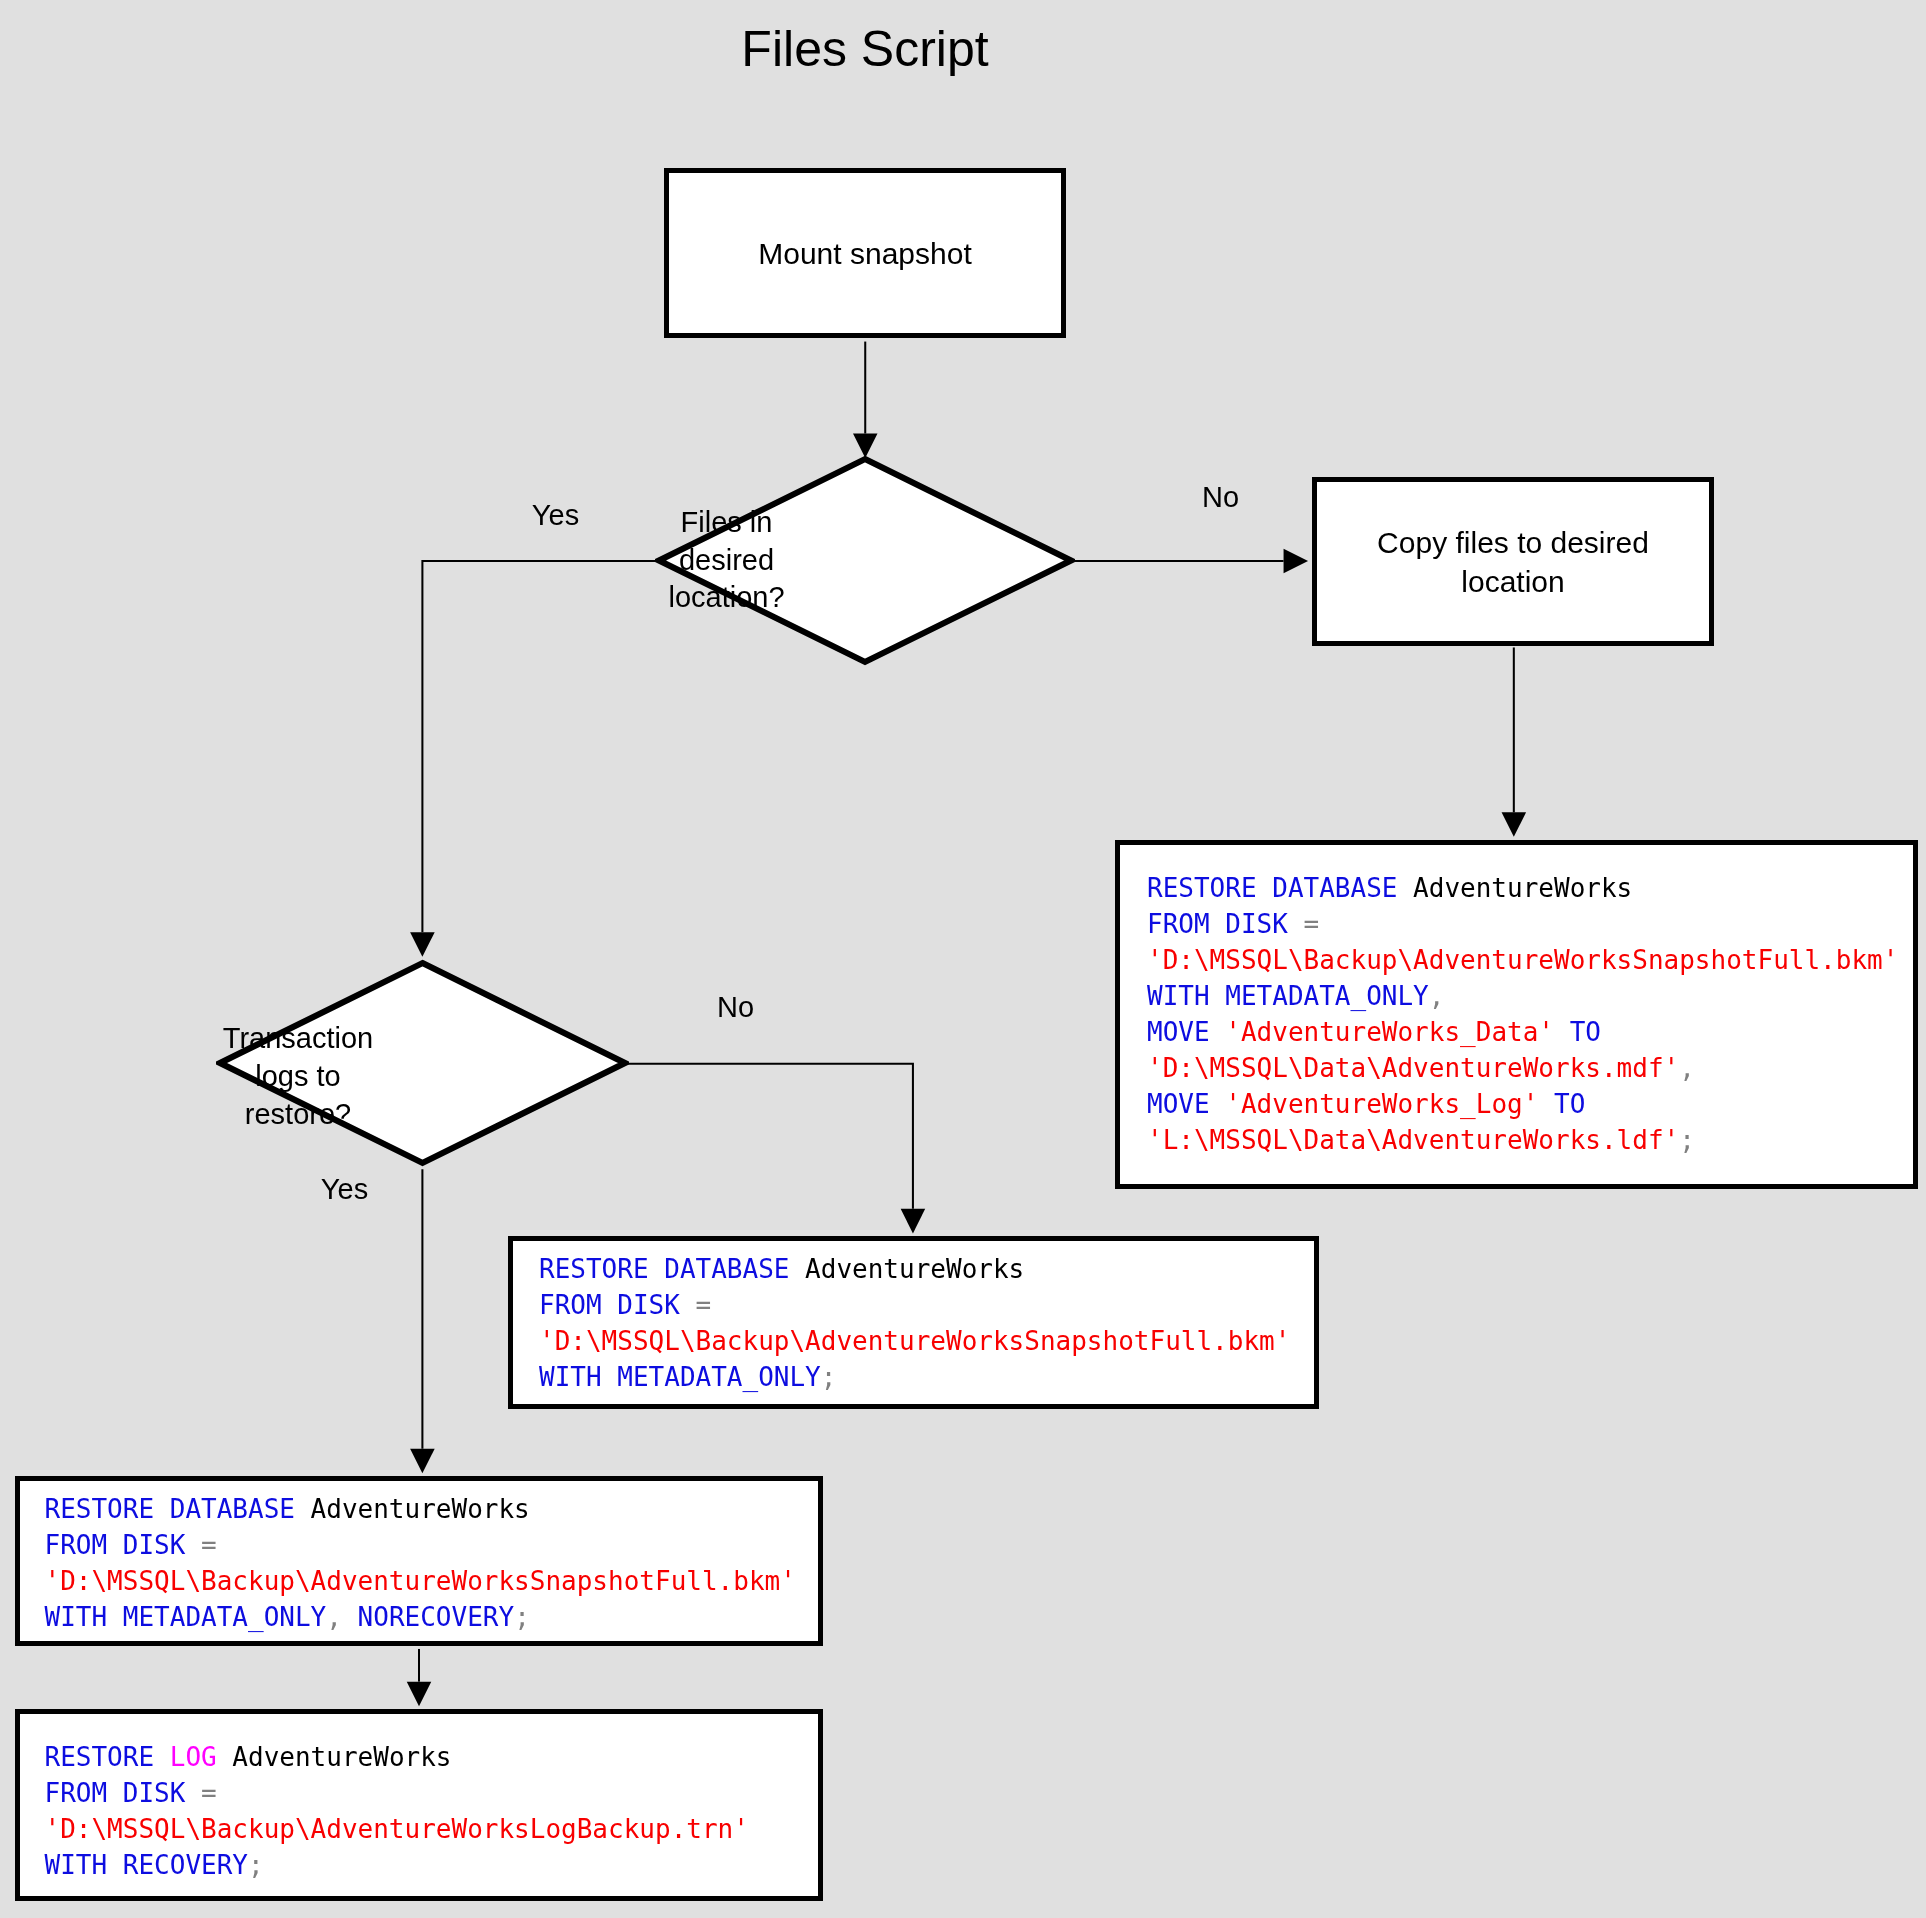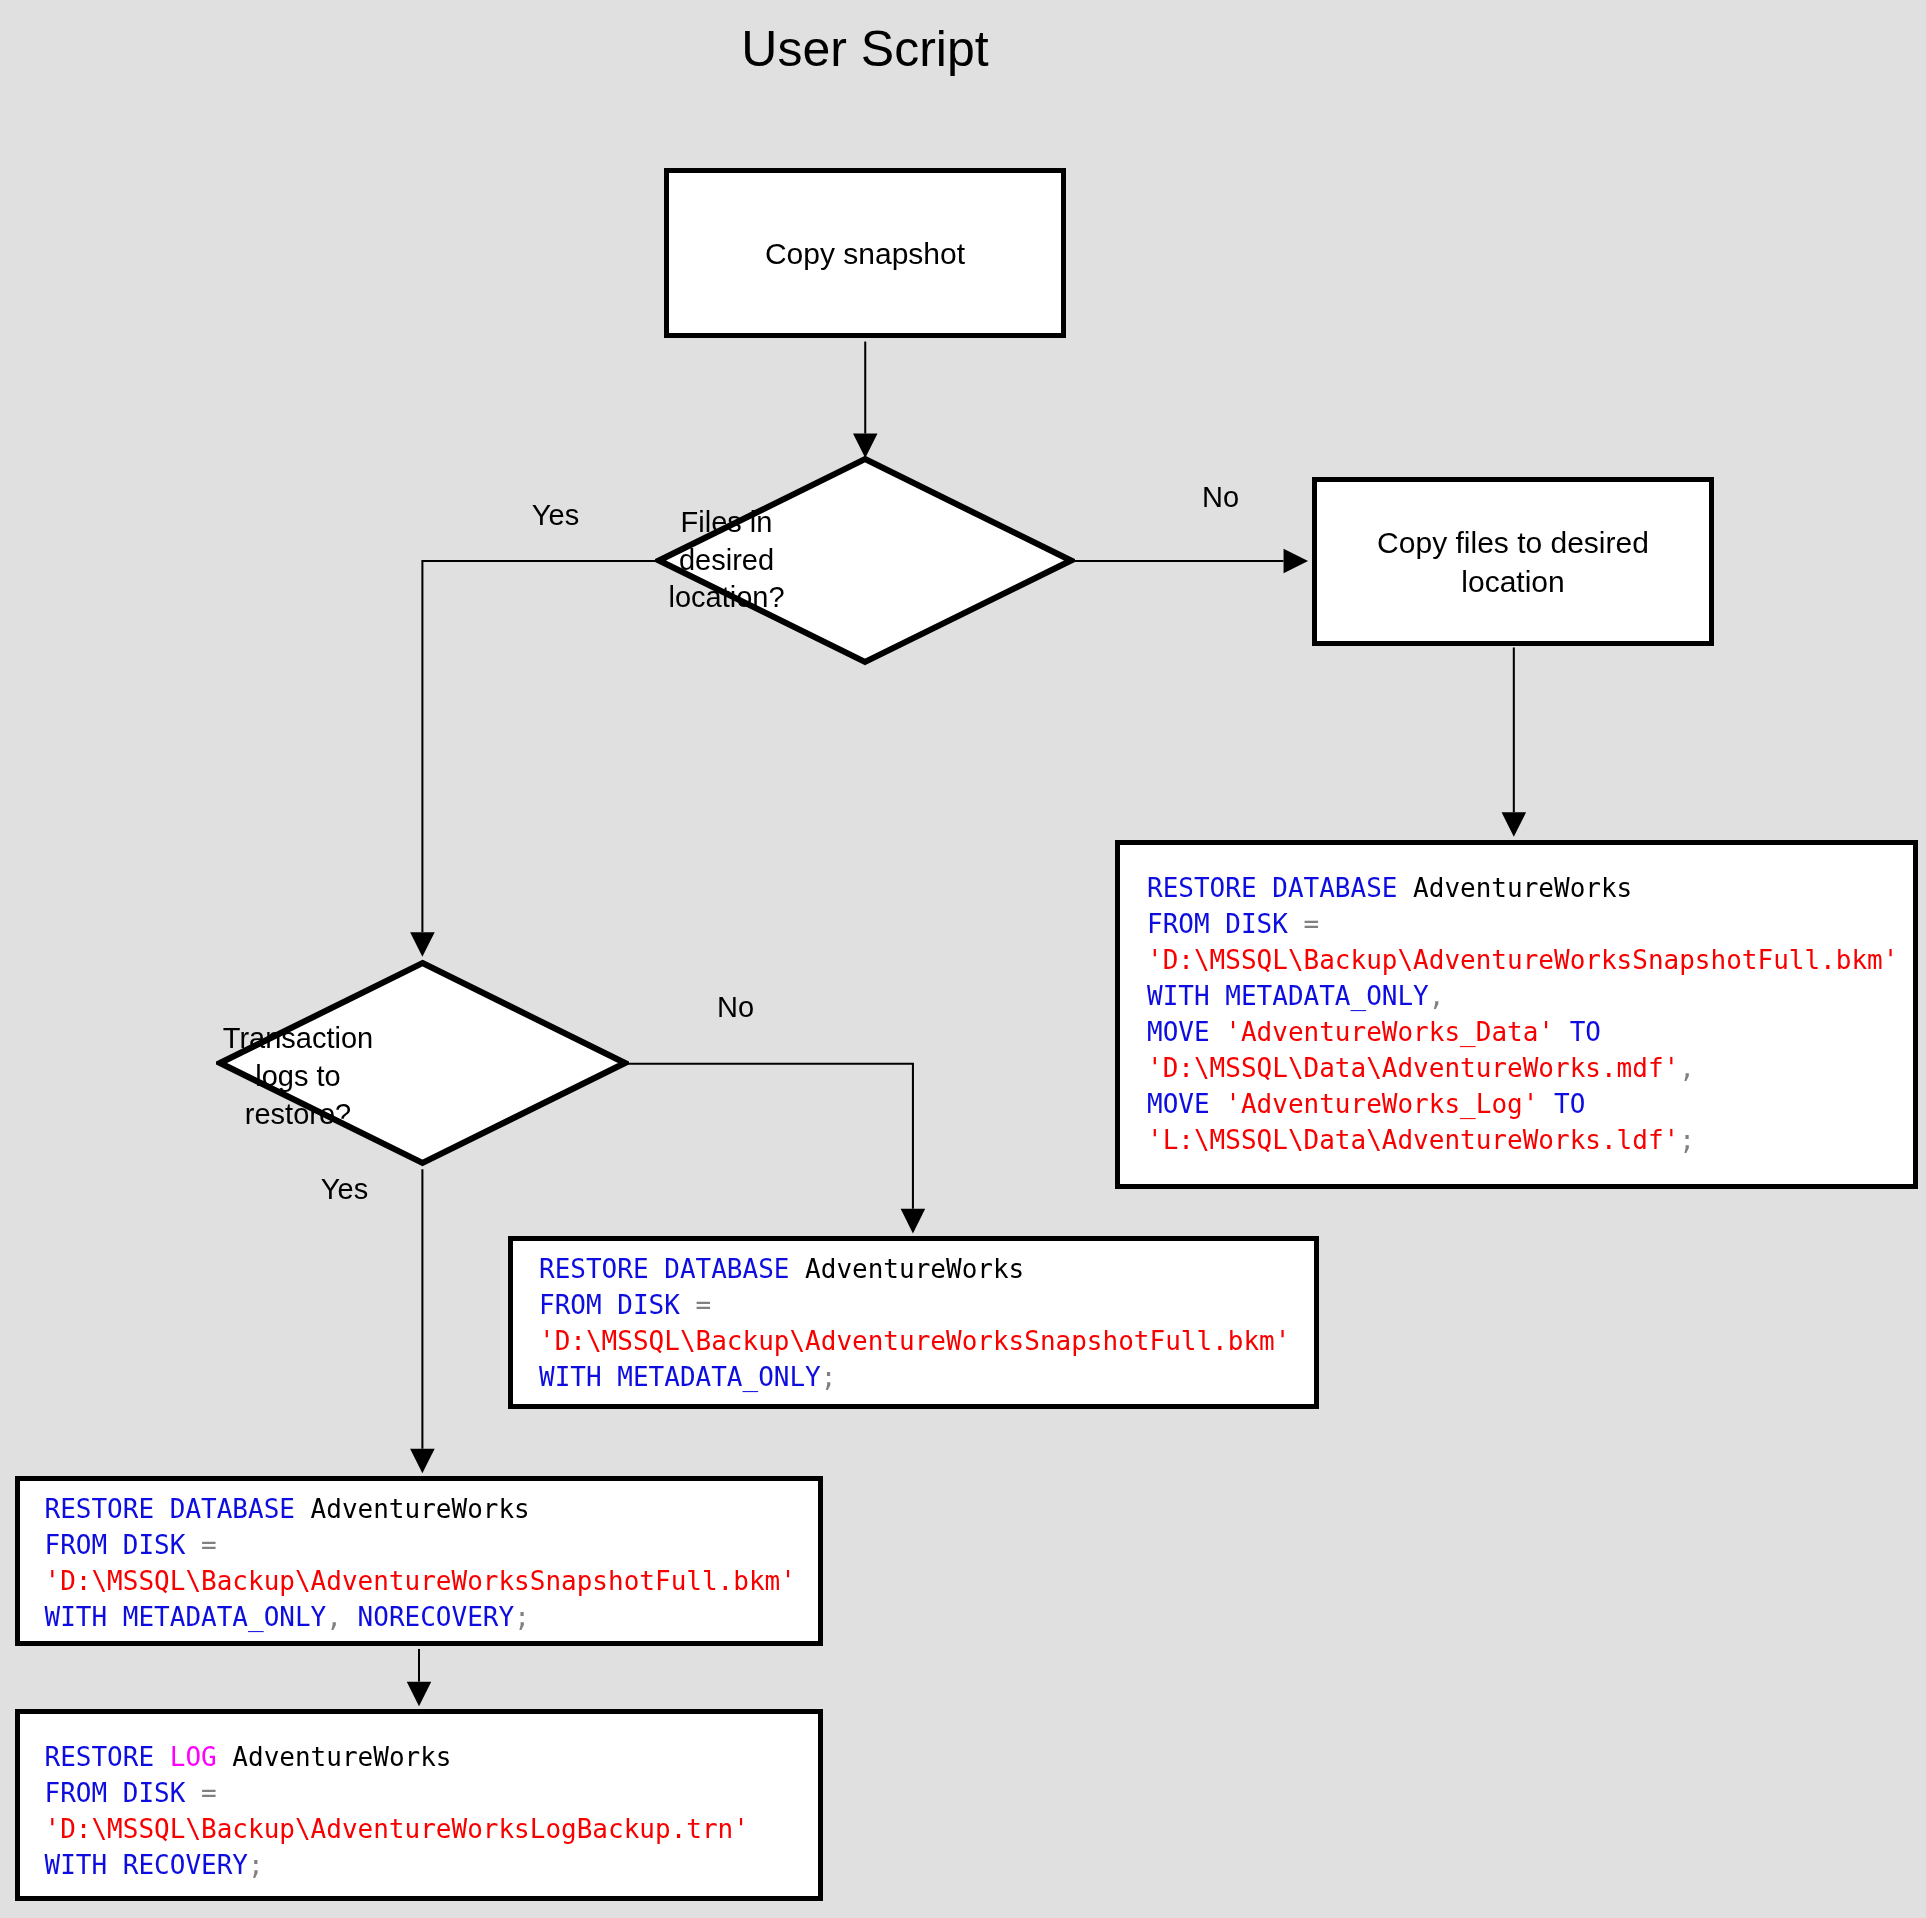--- a/index.html
+++ b/index.html
@@ -94,24 +94,24 @@
     <g>
       <path class="edge" d="M620 1716 V 2126"></path>
       <polygon class="arrowhead" points="602,2126 638,2126 620,2162"></polygon>
     </g>
     <g>
       <path class="edge" d="M615 2420 V 2468"></path>
       <polygon class="arrowhead" points="597,2468 633,2468 615,2504"></polygon>
     </g>
   </svg>
 
-  <div class="page-title" style="left:865px; top:20.4px;">User Script</div>
+  <div class="page-title" style="left:865px; top:20.4px;">Files Script</div>
 
   <div class="process" style="left:664px; top:168px; width:402px; height:170px;">
-    <div class="shape-label">Copy snapshot</div>
+    <div class="shape-label">Mount snapshot</div>
   </div>
 
   <div class="diamond" style="left:655px; top:455px; width:420px; height:211px;">
     <svg viewBox="0 0 616 310" preserveAspectRatio="none">
       <polygon points="308,6 610,155 308,304 6,155"></polygon>
     </svg>
     <div class="shape-label">
       <span class="label-w210">Files in desired location?</span>
     </div>
   </div>

